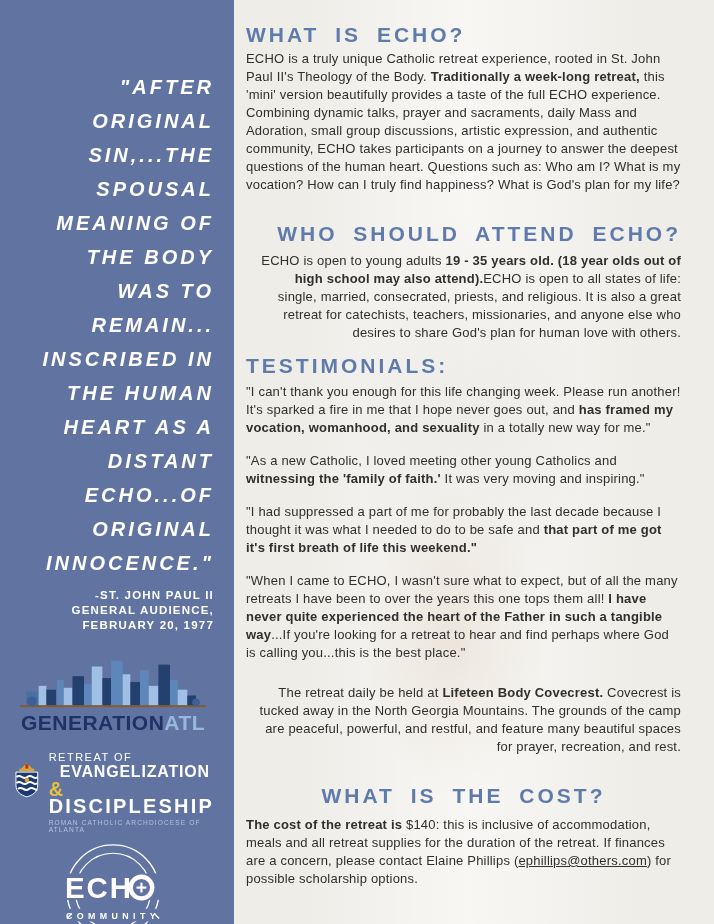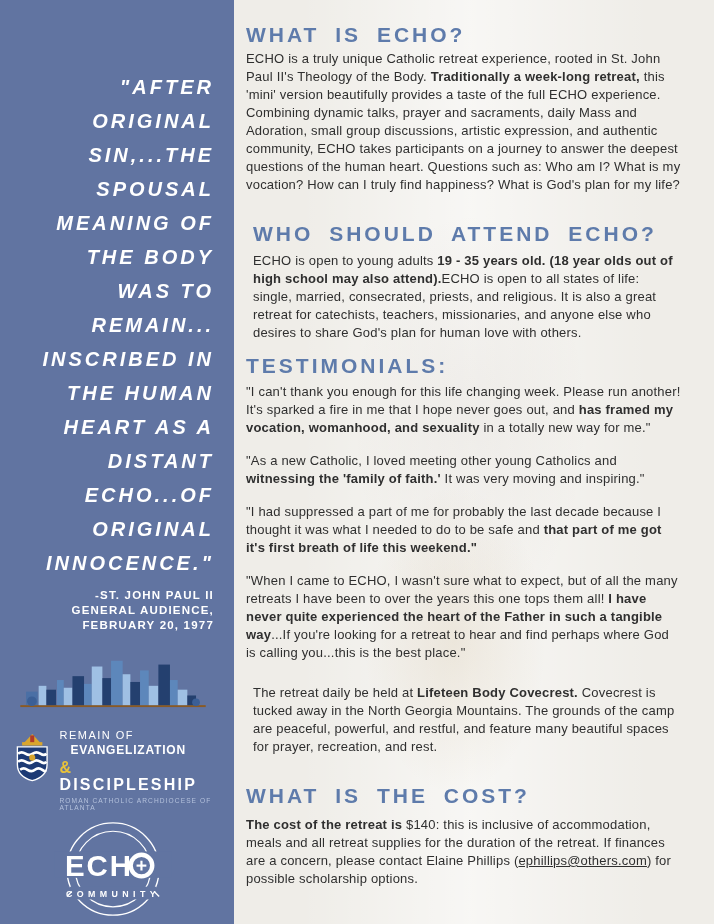--- a/index.html
+++ b/index.html
@@ -33,45 +33,45 @@
     font-size:11.5px; line-height:15px; letter-spacing:1.2px;
     text-align:right; white-space:pre-line;
   }
   .gen-logo { margin-top:20px; text-align:center; }
   .gen-logo .wordmark { font-size:21px; font-weight:bold; letter-spacing:0.5px; margin-top:-2px; }
   .gen-logo .wordmark .gen { color:#1d3265; }
   .gen-logo .wordmark .atl { color:#97b7de; }
   .oed-logo { margin-top:14px; display:flex; align-items:flex-start; gap:7px; }
   .oed-text { text-align:left; padding-top:2px; }
   .oed-l1 { font-size:11px; letter-spacing:1.5px; color:#ffffff; }
-  .oed-l2 { font-size:12px; font-weight:bold; letter-spacing:0.8px; color:#ffffff; line-height:18px;padding-left:11px; }
-  .oed-l3 { font-size:16px; font-weight:bold; letter-spacing:2.2px; color:#ffffff; line-height:17px; }
+  .oed-l2 { font-size:16px; font-weight:bold; letter-spacing:0.8px; color:#ffffff; line-height:18px;padding-left:11px; }
+  .oed-l3 { font-size:20px; font-weight:bold; letter-spacing:2.2px; color:#ffffff; line-height:17px; }
   .oed-l3 .amp { color:#e8c23a; }
   .oed-l4 { font-size:6.6px; letter-spacing:1.1px; color:#b4c1dc; margin-top:4px; }
   .echo-logo { margin-top:8px; text-align:center; }
   
   .main {
     position:absolute; left:234px; top:8px; width:460px; height:924px;
     padding:15px 13px 0 12px;
   }
   h2.sec {
     color:#5e7bab; font-size:21px; font-weight:bold;
     letter-spacing:3px; word-spacing:7px; line-height:24px;
   }
   .al { text-align:left; }
-  .ar { text-align:left;margin-left:7px; }
+  .ar { text-align:right;margin-left:7px; }
   .p { font-size:13px; line-height:18px; letter-spacing:0.2px; }
   .p .b { font-weight:bold; }
   .p .u { text-decoration:underline; }
   .s1 h2 { margin-bottom:3px; }
   .s2 { margin-top:28px; } .s2 h2 { margin-bottom:6px; }
   .s3 { margin-top:12px; } .s3 h2 { margin-bottom:5px; }
   .s3 .p { margin-bottom:15px; }
   .s4 { margin-top:22px; } .s4 h2 { margin-bottom:6px; }
-  .s5 { margin-top:28px; } .s5 h2 { margin-bottom:8px; }
+  .s5 { margin-top:28px; } .s5 h2 { margin-bottom:8px;text-align:center; }
 </style>
 </head>
 <body>
 
 <div class="page">
   <div class="ghost"></div>
 
   <aside class="sidebar">
     <div class="quote">"AFTER
 ORIGINAL
@@ -109,35 +109,36 @@
         <rect x="118" y="30" width="10" height="24" fill="#24406f"></rect>
         <rect x="128" y="18" width="9" height="36" fill="#5d87bb"></rect>
         <rect x="137" y="34" width="10" height="20" fill="#9fc0e4"></rect>
         <rect x="147" y="12" width="12" height="42" fill="#24406f"></rect>
         <rect x="159" y="28" width="8" height="26" fill="#5d87bb"></rect>
         <rect x="167" y="38" width="10" height="16" fill="#9fc0e4"></rect>
         <rect x="177" y="44" width="9" height="10" fill="#24406f"></rect>
         <circle cx="16" cy="50" r="5" fill="#3b5f96"></circle>
         <circle cx="186" cy="51" r="4" fill="#3b5f96"></circle>
       </svg>
+      <div class="wordmark"><span class="gen">GENERATION</span><span class="atl">ATL</span></div>
     </div>
 
     <div class="oed-logo">
       <svg width="50" height="64" viewBox="0 0 60 76">
         <polygon points="30,1 43,15 17,15" fill="#d9a62e"></polygon>
         <rect x="27" y="3" width="6" height="12" fill="#b03a2a"></rect>
         <rect x="15" y="13" width="30" height="5" fill="#d9a62e"></rect>
         <path d="M8,20 h44 v26 c0,15 -11,21 -22,24 c-11,-3 -22,-9 -22,-24 z" fill="#1d3a74" stroke="#ffffff" stroke-width="2"></path>
         <path d="M9,30 q5,-4 11,0 t11,0 t11,0 t9,0" stroke="#ffffff" stroke-width="4" fill="none"></path>
         <path d="M9,42 q5,-4 11,0 t11,0 t11,0 t9,0" stroke="#ffffff" stroke-width="4" fill="none"></path>
         <path d="M12,54 q5,-4 11,0 t11,0 t11,0 t4,0" stroke="#ffffff" stroke-width="4" fill="none"></path>
         <circle cx="30" cy="36" r="4.5" fill="#d9a62e"></circle>
       </svg>
       <div class="oed-text">
-        <div class="oed-l1">REMAIN OF</div>
+        <div class="oed-l1">RETREAT OF</div>
         <div class="oed-l2">EVANGELIZATION</div>
         <div class="oed-l3"><span class="amp">&amp;</span> <span>DISCIPLESHIP</span></div>
         <div class="oed-l4">ROMAN CATHOLIC ARCHDIOCESE OF ATLANTA</div>
       </div>
     </div>
 
     <div class="echo-logo">
       <svg width="118" height="104" viewBox="0 0 120 106">
         <circle cx="60" cy="51" r="47" stroke="#ffffff" stroke-width="1.4" fill="none"></circle>
         <circle cx="60" cy="51" r="38.5" stroke="#ffffff" stroke-width="1.2" fill="none"></circle>

